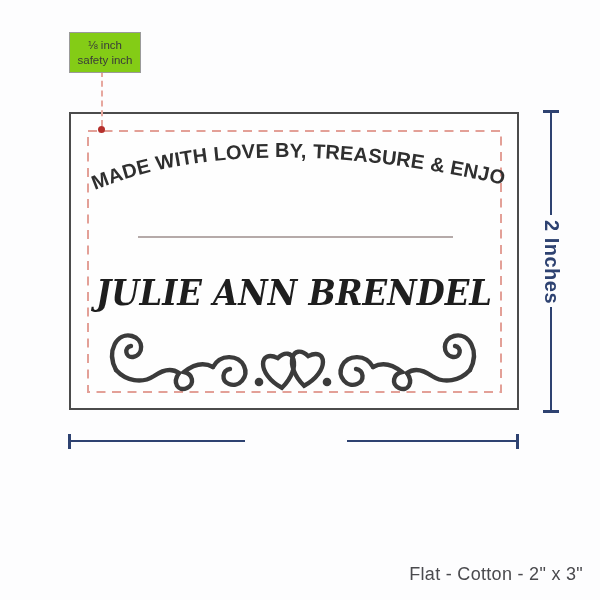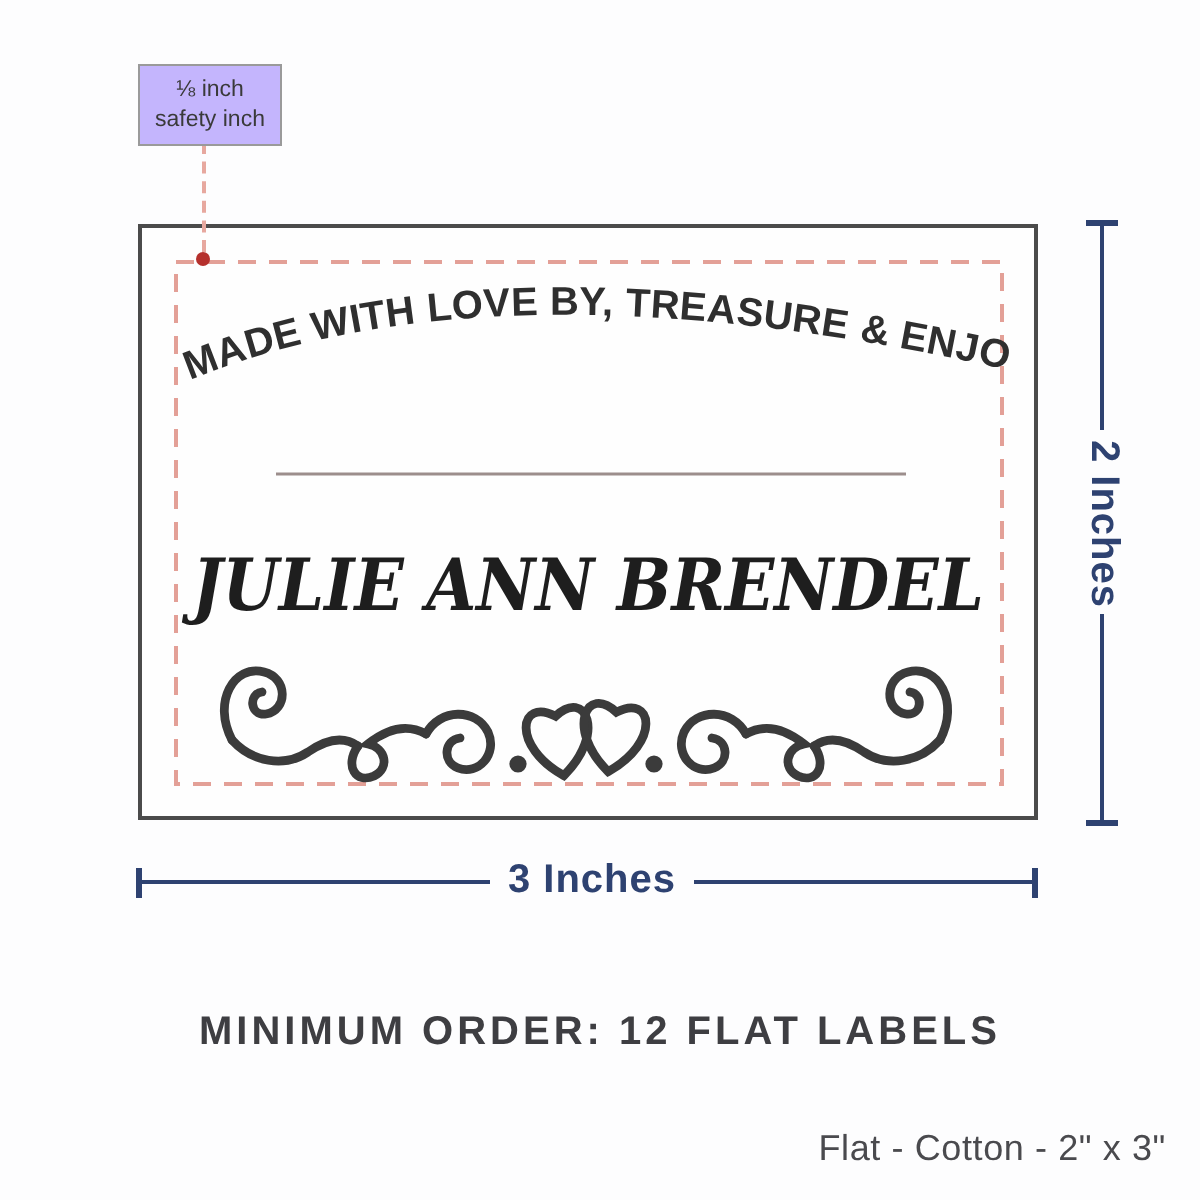--- a/index.html
+++ b/index.html
@@ -1,20 +1,20 @@
 <!DOCTYPE html>
 <html><head>
 <meta charset="utf-8">
 <style>
   html,body{margin:0;padding:0;}
   body{width:600px;height:600px;background:#fdfdfe;font-family:"Liberation Sans",sans-serif;}
   .canvas{position:relative;width:600px;height:600px;overflow:hidden;}
 
   
-  .callout{position:absolute;left:69px;top:32px;width:70px;height:39px;background:#c4b5fd;
+  .callout{position:absolute;left:69px;top:32px;width:70px;height:39px;background:#84cc16;
     border:1.5px solid #9a9a9a;display:flex;flex-direction:column;align-items:center;justify-content:center;
     font-size:11.5px;line-height:1.3;color:#3a3a3a;z-index:3;}
   .leader{position:absolute;left:101px;top:71px;height:55px;width:0;border-left:2px dashed #e7a89f;z-index:2;}
   .corner-dot{position:absolute;left:98px;top:126px;width:7px;height:7px;border-radius:50%;background:#b5302c;z-index:4;}
 
   
   .label-box{position:absolute;left:69px;top:112px;width:446px;height:294px;border:2px solid #4b4b4b;background:#fefefe;}
   .label-box svg{display:block;}
 
   
@@ -82,20 +82,18 @@
   </div>
 
   <div class="dim vcap" style="left:543px;top:110px;"></div>
   <div class="dim vseg" style="left:550px;top:112px;height:103px;"></div>
   <div class="dim-text vtext">2 Inches</div>
   <div class="dim vseg" style="left:550px;top:307px;height:104px;"></div>
   <div class="dim vcap" style="left:543px;top:410px;"></div>
 
   <div class="dim hcap" style="left:68px;top:434px;"></div>
   <div class="dim hseg" style="left:70px;top:440px;width:175px;"></div>
-  <div class="dim-text htext">3 Inches</div>
   <div class="dim hseg" style="left:347px;top:440px;width:171px;"></div>
   <div class="dim hcap" style="left:516px;top:434px;"></div>
 
-  <div class="min-order">MINIMUM ORDER: 12 FLAT LABELS</div>
   <div class="product-info">Flat - Cotton - 2" x 3"</div>
 
 </div>
 
 </body></html>

